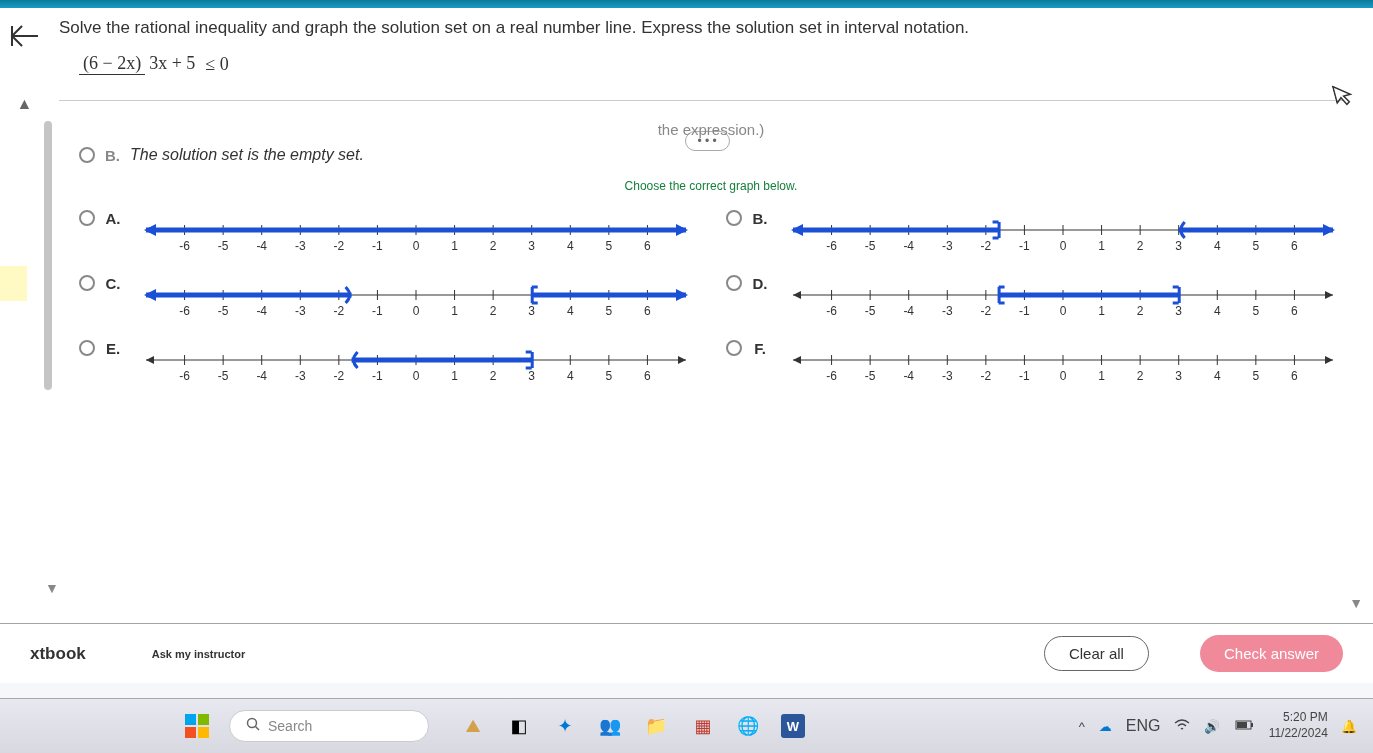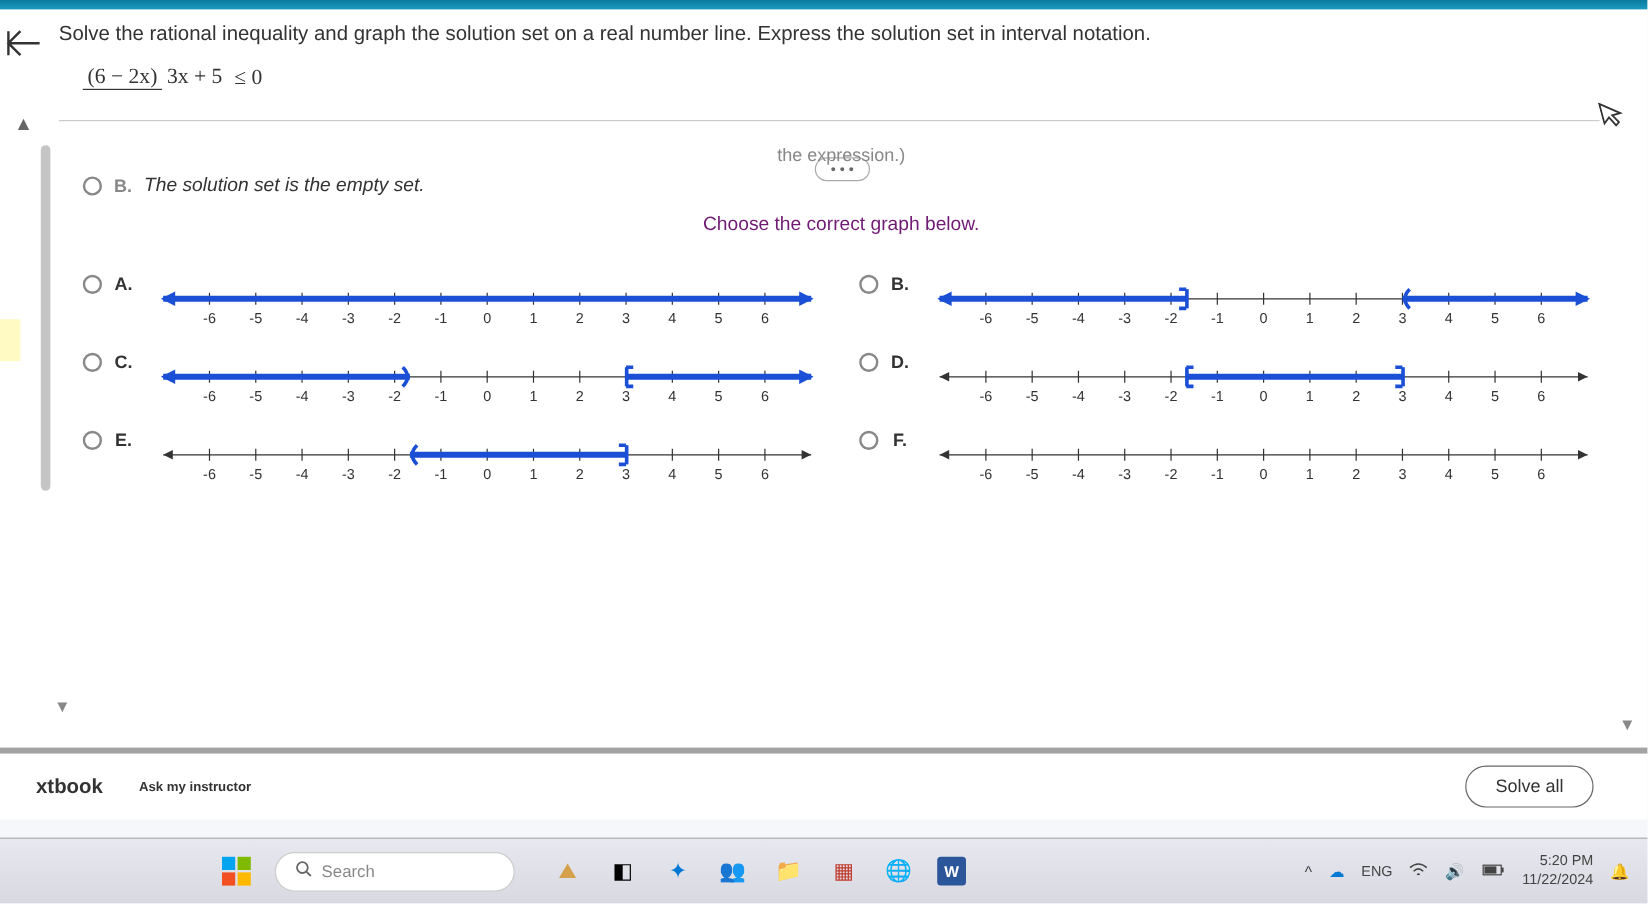--- a/index.html
+++ b/index.html
@@ -33,21 +33,21 @@
   margin-bottom: 40px;
   cursor: pointer;
 }
 .scroll-up {
   font-size: 16px;
   color: #666;
   cursor: pointer;
 }
 .question-area {
   flex: 1;
-  padding: 10px 40px 0 10px;
+  padding: 10px 30px 0 10px;
   position: relative;
 }
 .instruction {
   font-size: 17px;
   color: #333;
   margin-bottom: 15px;
 }
 .formula {
   font-family: 'Times New Roman', serif;
   font-size: 18px;
@@ -117,21 +117,21 @@
 }
 .radio {
   width: 16px;
   height: 16px;
   border: 2px solid #888;
   border-radius: 50%;
   flex-shrink: 0;
 }
 .opt-letter { font-weight: bold; color: #888; font-size: 15px; }
 .opt-text { font-size: 16px; color: #333; font-style: italic; }
-.choose-txt { font-size: 16px; color: #701a75; margin: 15px 0 32px 0; }
+.choose-txt { font-size: 12px; color: #15803d; margin: 15px 0 17px 0; }
 .graphs-grid {
   display: grid;
   grid-template-columns: 1fr 1fr;
   gap: 15px 30px;
   margin-top: 15px;
 }
 .graph-opt {
   display: flex;
   align-items: flex-start;
   gap: 8px;
@@ -140,22 +140,23 @@
 .graph-opt .lbl { font-weight: bold; font-size: 15px; color: #333; margin-right: 5px; min-width: 20px; }
 .number-line {
   width: 560px;
   height: 50px;
 }
 .bottom-bar {
   display: flex;
   align-items: center;
   padding: 15px 30px;
   background: #fff;
-  border-top: 5px solid #a3a3a3;
+  border-top: 1px solid #a3a3a3;
   height: 60px;
+  gap: 36px;
 }
 .xtbook { font-size: 17px; font-weight: bold; color: #333; margin-right: 30px; }
 .ask-instr { font-size: 11px; font-weight: bold; color: #333; cursor: pointer; }
 .spacer { flex: 1; }
 .clear-btn {
   border: 1.5px solid #666;
   border-radius: 20px;
   padding: 8px 24px;
   font-size: 15px;
   background: #fff;
@@ -214,21 +215,21 @@
 .task-icons { display: flex; gap: 18px; margin-left: 30px; align-items: center; }
 .task-icon { width: 28px; height: 28px; cursor: pointer; display: flex; align-items: center; justify-content: center; font-size: 18px; }
 .sys-tray {
   margin-left: auto;
   display: flex;
   align-items: center;
   gap: 14px;
   color: #444;
   font-size: 13px;
 }
-.lang-ind { font-size: 12px; }
+.lang-ind { font-size: 16px; }
 .clock { text-align: right; font-size: 12px; line-height: 1.3; }
 .cursor-pointer {
   position: absolute;
   right: 20px;
   top: 75px;
   font-size: 20px;
   color: #333;
   transform: rotate(-15deg);
 }
 .scroll-down-main {
@@ -539,21 +540,22 @@
   </div>
 </div>
 
 <div class="scroll-down-left">▼</div>
 <div class="scroll-down-main">▼</div>
 
 <div class="bottom-bar">
   <span class="xtbook">xtbook</span>
   <span class="ask-instr">Ask my instructor</span>
   <div class="spacer"></div>
-  <button class="clear-btn">Solve all</button>
+  <button class="clear-btn">Clear all</button>
+  <button class="check-btn">Check answer</button>
 </div>
 
 <div class="taskbar">
   <div class="win-start">
       <div></div>
       <div></div>
       <div></div>
       <div></div>
     </div>
   <div class="search-box">

